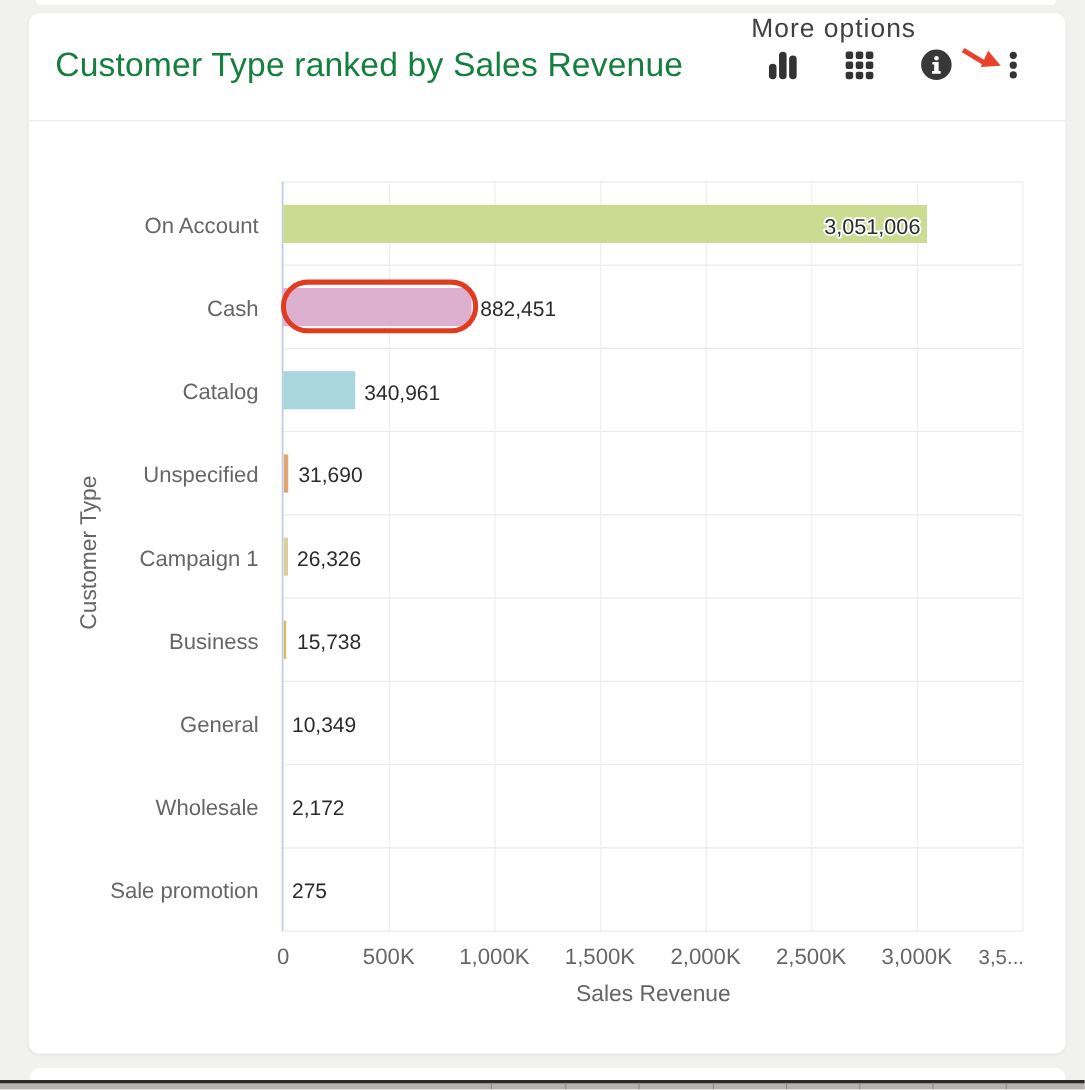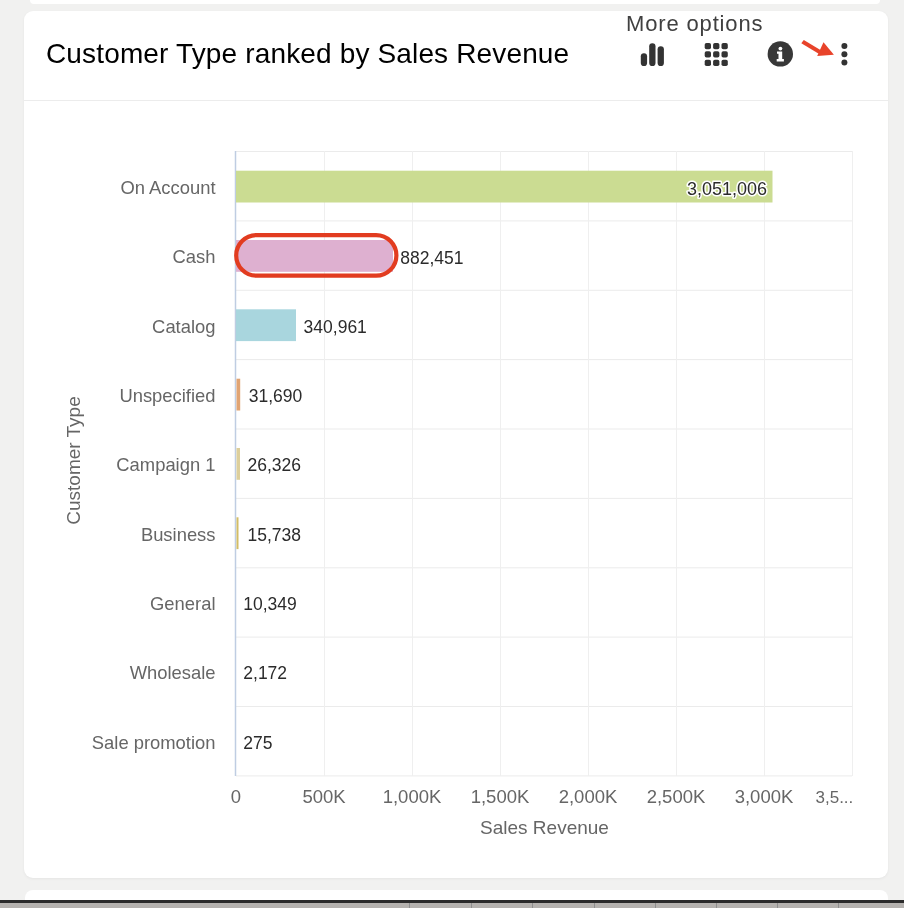--- a/index.html
+++ b/index.html
@@ -6,21 +6,21 @@
   body{width:904px;height:908px;background:#f1f1f0;font-family:"Liberation Sans",sans-serif;position:relative;overflow:hidden}
   .abs{position:absolute}
 </style>
 </head>
 <body>
 
   <div class="abs" style="left:30px;top:0;width:850px;height:4px;background:#fff;border-radius:0 0 8px 8px"></div>
 
   <div class="abs" style="left:24px;top:11px;width:864px;height:867px;background:#fff;border-radius:9px;box-shadow:0 1px 3px rgba(0,0,0,.05)"></div>
 
-  <div class="abs" style="left:46px;top:39.9px;font-size:28px;line-height:28px;color:#000000;letter-spacing:.15px">Customer Type ranked by Sales Revenue</div>
+  <div class="abs" style="left:46px;top:39.9px;font-size:28px;line-height:28px;color:#15803d;letter-spacing:.15px">Customer Type ranked by Sales Revenue</div>
 
   <svg class="abs" style="left:0;top:0" width="904" height="120" viewBox="0 0 904 120">
 
     <g fill="#333333">
       <rect x="640.8" y="53.2" width="6.3" height="12.8" rx="3.1"></rect>
       <rect x="649.2" y="43.2" width="6.3" height="22.8" rx="3.1"></rect>
       <rect x="657.6" y="46.2" width="6.3" height="19.8" rx="3.1"></rect>
     </g>
 
     <g fill="#333333">

